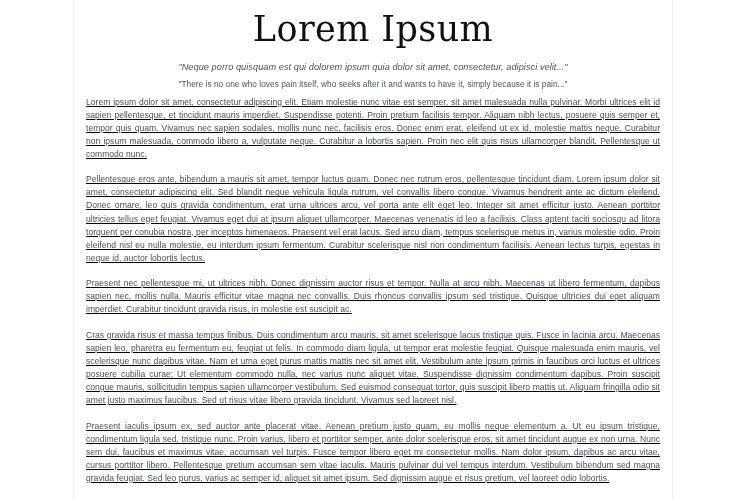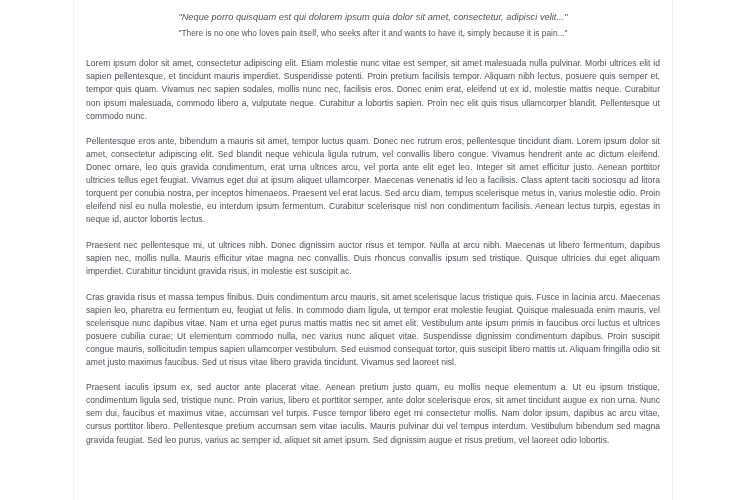--- a/index.html
+++ b/index.html
@@ -65,21 +65,22 @@
     font-style: normal;
     font-size: 8.3px;
     line-height: 1.45;
     color: #4f555c;
     margin: 3px 0 0 0;
     letter-spacing: 0.02px;
   }
 
   
   .paragraphs {
-    margin-top: 18px;
+    margin-top: 6px;
+    text-decoration: underline;
   }
   .doc-paragraph {
     font-family: "Liberation Sans", sans-serif;
     font-size: 8.55px;
     line-height: 13.05px;
     color: #4a5057;
     text-align: justify;
     text-justify: inter-word;
     margin: 0 0 12.5px 0;
     letter-spacing: 0.01px;
@@ -89,20 +90,21 @@
   .doc-paragraph:last-child {
     margin-bottom: 0;
   }
 </style>
 </head>
 <body>
 
 <div class="page-sheet">
   <div class="doc-body">
 
+    <h1 class="doc-title">Lorem Ipsum</h1>
 
     <div class="quote-block">
       <p class="quote-latin">"Neque porro quisquam est qui dolorem ipsum quia dolor sit amet, consectetur, adipisci velit..."</p>
       <p class="quote-english">"There is no one who loves pain itself, who seeks after it and wants to have it, simply because it is pain..."</p>
     </div>
 
     <div class="paragraphs">
       <p class="doc-paragraph">Lorem ipsum dolor sit amet, consectetur adipiscing elit. Etiam molestie nunc vitae est semper, sit amet malesuada nulla pulvinar. Morbi ultrices elit id sapien pellentesque, et tincidunt mauris imperdiet. Suspendisse potenti. Proin pretium facilisis tempor. Aliquam nibh lectus, posuere quis semper et, tempor quis quam. Vivamus nec sapien sodales, mollis nunc nec, facilisis eros. Donec enim erat, eleifend ut ex id, molestie mattis neque. Curabitur non ipsum malesuada, commodo libero a, vulputate neque. Curabitur a lobortis sapien. Proin nec elit quis risus ullamcorper blandit. Pellentesque ut commodo nunc.</p>
       <p class="doc-paragraph">Pellentesque eros ante, bibendum a mauris sit amet, tempor luctus quam. Donec nec rutrum eros, pellentesque tincidunt diam. Lorem ipsum dolor sit amet, consectetur adipiscing elit. Sed blandit neque vehicula ligula rutrum, vel convallis libero congue. Vivamus hendrerit ante ac dictum eleifend. Donec ornare, leo quis gravida condimentum, erat urna ultrices arcu, vel porta ante elit eget leo. Integer sit amet efficitur justo. Aenean porttitor ultricies tellus eget feugiat. Vivamus eget dui at ipsum aliquet ullamcorper. Maecenas venenatis id leo a facilisis. Class aptent taciti sociosqu ad litora torquent per conubia nostra, per inceptos himenaeos. Praesent vel erat lacus. Sed arcu diam, tempus scelerisque metus in, varius molestie odio. Proin eleifend nisl eu nulla molestie, eu interdum ipsum fermentum. Curabitur scelerisque nisl non condimentum facilisis. Aenean lectus turpis, egestas in neque id, auctor lobortis lectus.</p>
       <p class="doc-paragraph">Praesent nec pellentesque mi, ut ultrices nibh. Donec dignissim auctor risus et tempor. Nulla at arcu nibh. Maecenas ut libero fermentum, dapibus sapien nec, mollis nulla. Mauris efficitur vitae magna nec convallis. Duis rhoncus convallis ipsum sed tristique. Quisque ultricies dui eget aliquam imperdiet. Curabitur tincidunt gravida risus, in molestie est suscipit ac.</p>

